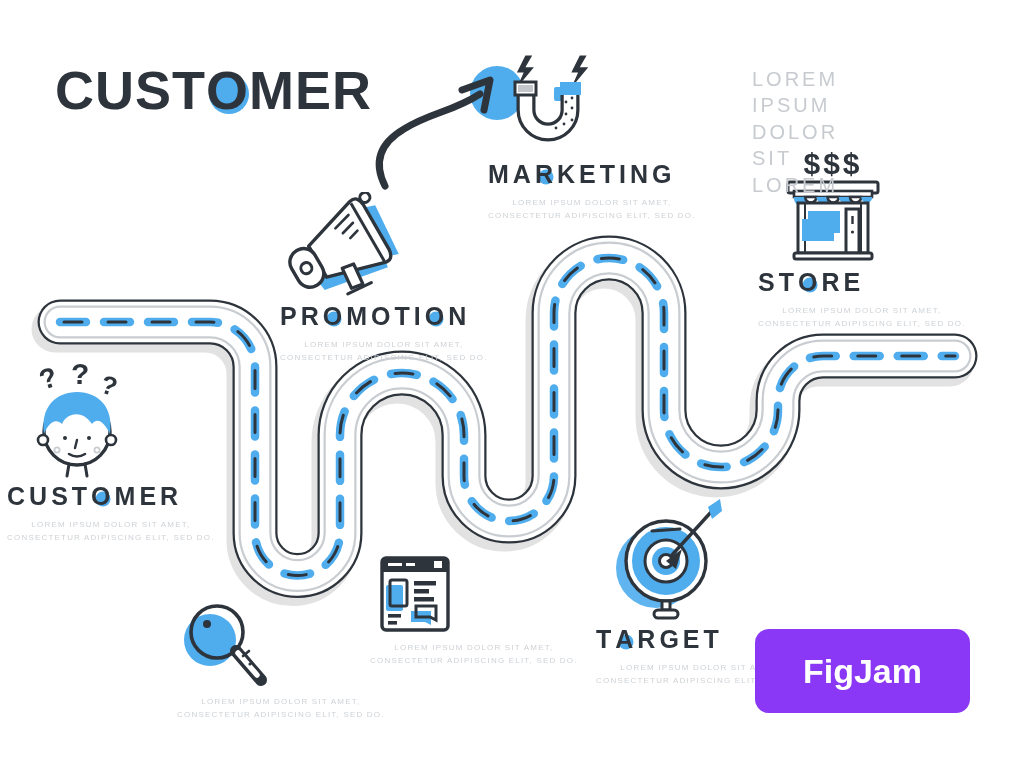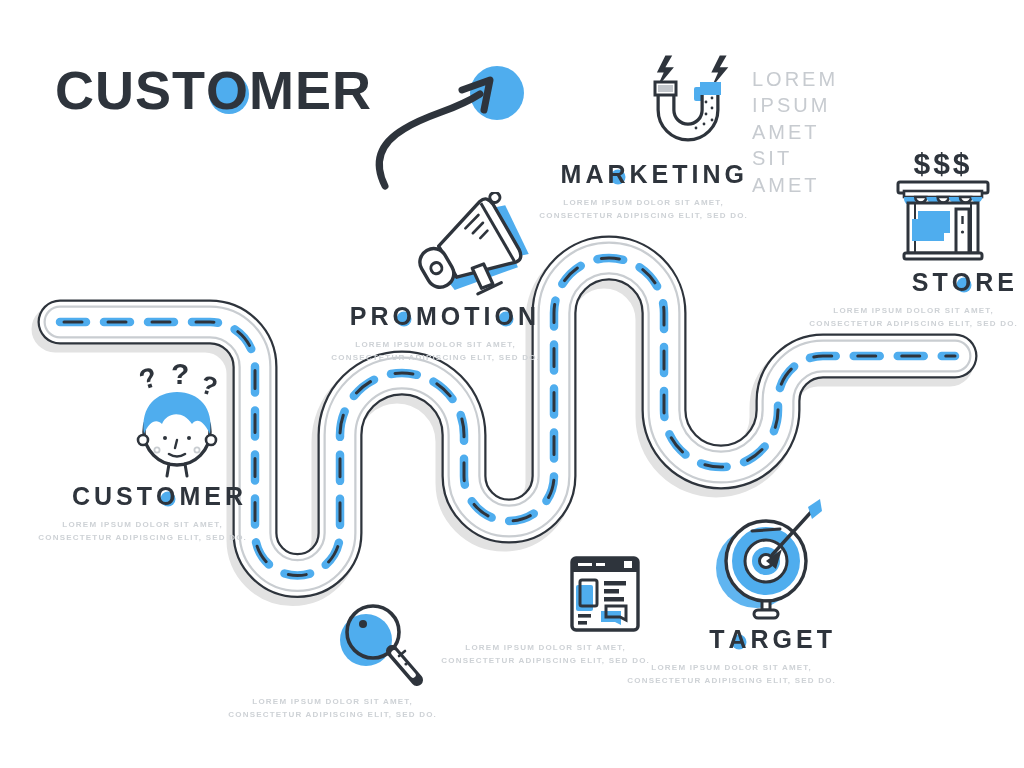--- a/index.html
+++ b/index.html
@@ -28,26 +28,26 @@
   .title{position:absolute;left:55px;top:62px;z-index:3;color:var(--ink);
          font-weight:900;font-size:54px;line-height:1.06;letter-spacing:1px;}
   .title .accent-letter{position:relative;z-index:0;display:inline-block;}
   .title .accent-letter::before{content:"";position:absolute;left:54%;top:56%;width:40px;height:40px;
          transform:translate(-50%,-50%);background:var(--blue);border-radius:50%;z-index:-1;}
 
   .heading-right{position:absolute;left:752px;top:66px;z-index:3;color:var(--gray-text);
          font-size:20px;letter-spacing:3px;line-height:1.32;font-weight:500;}
 
   
-  .milestone{position:absolute;z-index:2;display:flex;flex-direction:column;align-items:flex-end;text-align:center;}
+  .milestone{position:absolute;z-index:2;display:flex;flex-direction:column;align-items:flex-start;text-align:center;}
   .m-label{color:var(--ink);font-weight:800;font-size:25px;letter-spacing:4px;margin-top:4px;}
   .m-label .accent-letter{position:relative;z-index:0;display:inline-block;}
   .m-label .accent-letter::before{content:"";position:absolute;left:50%;top:60%;width:15px;height:15px;
          transform:translate(-50%,-50%);background:var(--blue);border-radius:50%;z-index:-1;}
-  .m-lorem{margin-top:8px;color:#ced2d6;font-size:8px;letter-spacing:1.2px;line-height:1.6;font-weight:700;}
+  .m-lorem{margin-top:8px;color:#ced2d6;font-size:8px;letter-spacing:1.2px;line-height:1.6;font-weight:400;}
 
   
   .figjam-btn{position:absolute;left:755px;top:629px;width:215px;height:84px;z-index:6;
         background:var(--purple);border:none;border-radius:14px;color:#fff;
         font-family:"Liberation Sans","DejaVu Sans",sans-serif;
         font-size:34px;font-weight:700;display:flex;align-items:center;justify-content:center;cursor:pointer;}
   .ink-fill{fill:var(--ink);stroke:none;}
   .blue-fill{fill:var(--blue);stroke:none;}
   .white-fill{fill:#ffffff;}
   .qmark{font-weight:900;fill:var(--ink);font-family:"Liberation Sans",sans-serif;}
@@ -74,21 +74,21 @@
       <path class="arrow-stroke" d="M462 90 L490 80 L484 110"></path>
     </g>
   </svg>
 
   <div class="title">
     <div><span>C</span><span>U</span><span>S</span><span>T</span><span class="accent-letter">O</span><span>M</span><span>E</span><span>R</span></div>
   </div>
 
   <div class="heading-right">
     <div>LOREM IPSUM</div>
-    <div>AMET SIT AMET</div>
+    <div>DOLOR SIT LOREM</div>
   </div>
 
   <div class="milestone" style="left:488px;top:52px;width:260px;">
     <svg width="120" height="104" viewBox="0 0 120 104">
       <path class="ink-fill" d="M30 2 L20 22 L28 22 L20 40 L40 16 L30 16 L38 2 Z" transform="scale(0.85) translate(14,2)"></path>
       <path class="ink-fill" d="M30 2 L20 22 L28 22 L20 40 L40 16 L30 16 L38 2 Z" transform="scale(0.85) translate(78,2)"></path>
       <rect x="70" y="30" width="22" height="14" rx="2" class="blue-fill" transform="translate(-4,5)"></rect>
       <path d="M38 36 V58 A22 22 0 0 0 82 58 V36" fill="none" stroke="var(--ink)" stroke-width="19" stroke-linecap="butt"></path>
       <path d="M38 36 V58 A22 22 0 0 0 82 58 V36" fill="none" stroke="#ffffff" stroke-width="12.5" stroke-linecap="butt"></path>
       <rect x="27" y="30" width="21" height="13" class="white-fill" stroke="var(--ink)" stroke-width="3"></rect>
@@ -254,14 +254,17 @@
       <rect x="66" y="106" width="8" height="9" class="white-fill" stroke="var(--ink)" stroke-width="3"></rect>
       <rect x="58" y="115" width="24" height="8" rx="4" class="white-fill" stroke="var(--ink)" stroke-width="3"></rect>
     </svg>
     <div class="m-label"><span>T</span><span class="accent-letter">A</span><span>R</span><span>G</span><span>E</span><span>T</span></div>
     <div class="m-lorem">
       <span>LOREM IPSUM DOLOR SIT AMET,</span><br>
       <span>CONSECTETUR ADIPISCING ELIT, SED DO.</span>
     </div>
   </div>
 
+  <button class="figjam-btn">
+    <span>FigJam</span>
+  </button>
 
 </div>
 
 </body></html>

